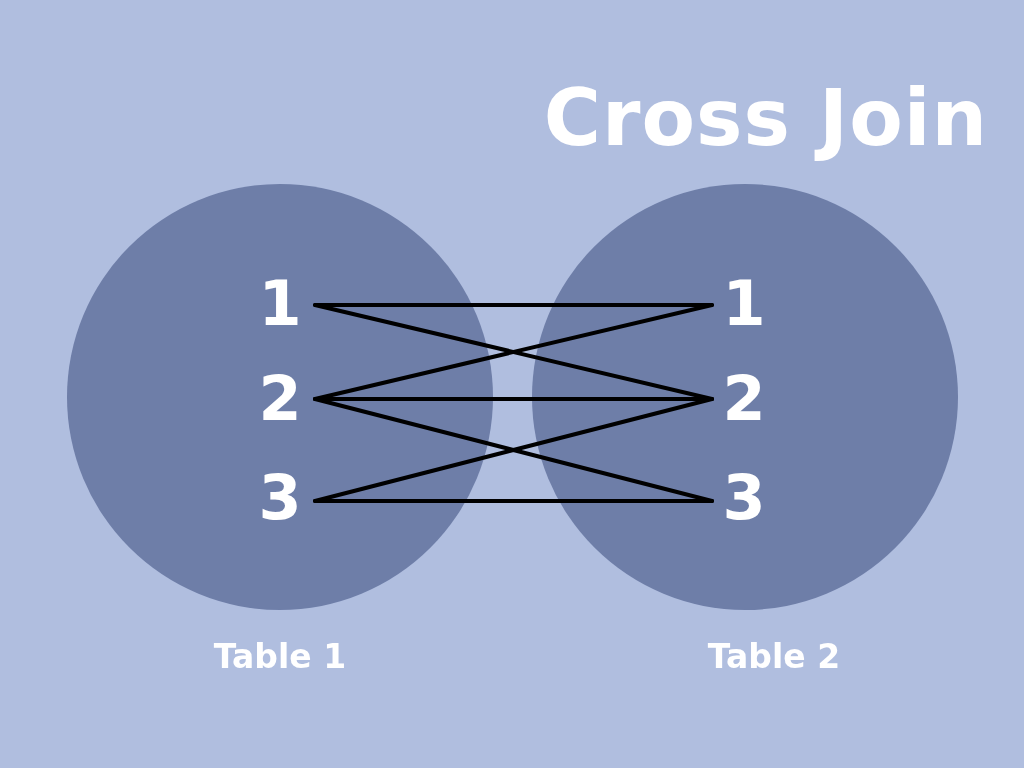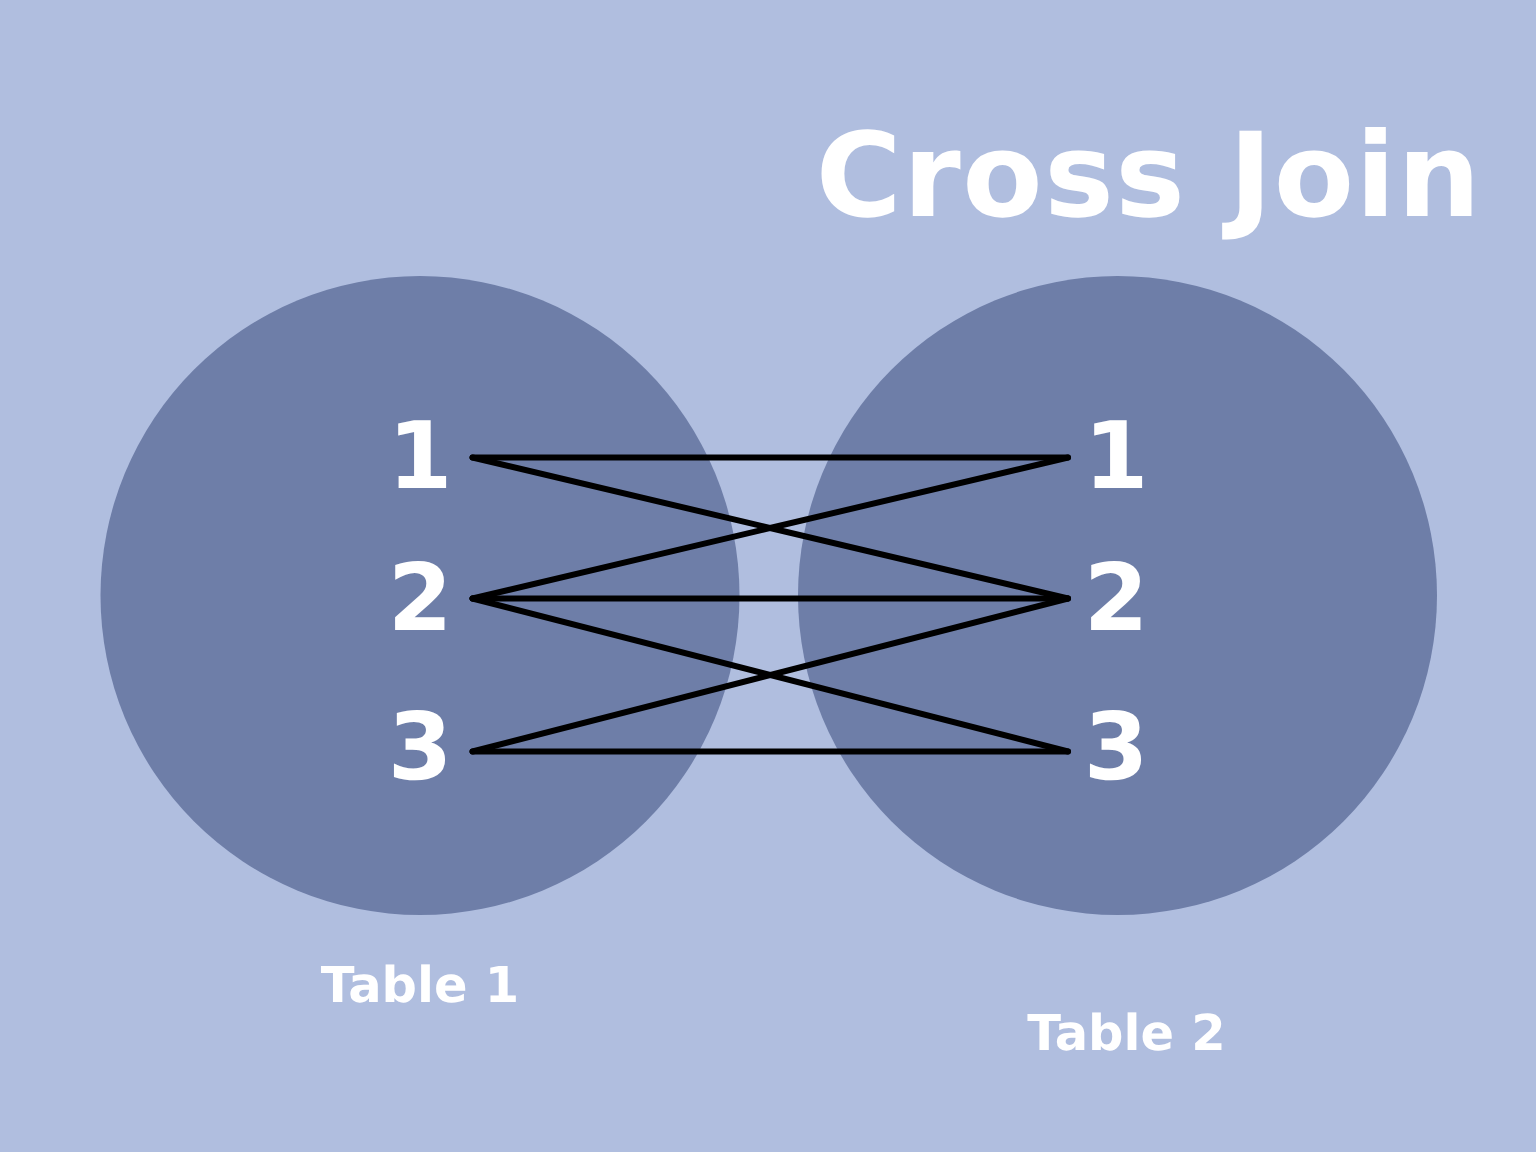--- a/index.html
+++ b/index.html
@@ -46,13 +46,13 @@
 
 <div class="num" style="left:250px; top:273px;">1</div>
 <div class="num" style="left:250px; top:368px;">2</div>
 <div class="num" style="left:250px; top:467px;">3</div>
 
 <div class="num" style="left:714px; top:273px;">1</div>
 <div class="num" style="left:714px; top:368px;">2</div>
 <div class="num" style="left:714px; top:467px;">3</div>
 
 <div class="label" style="left:180px;">Table 1</div>
-<div class="label" style="left:651px;margin-top:32px;">Table 2</div>
+<div class="label" style="left:674px;">Table 2</div>
 
 </body></html>

